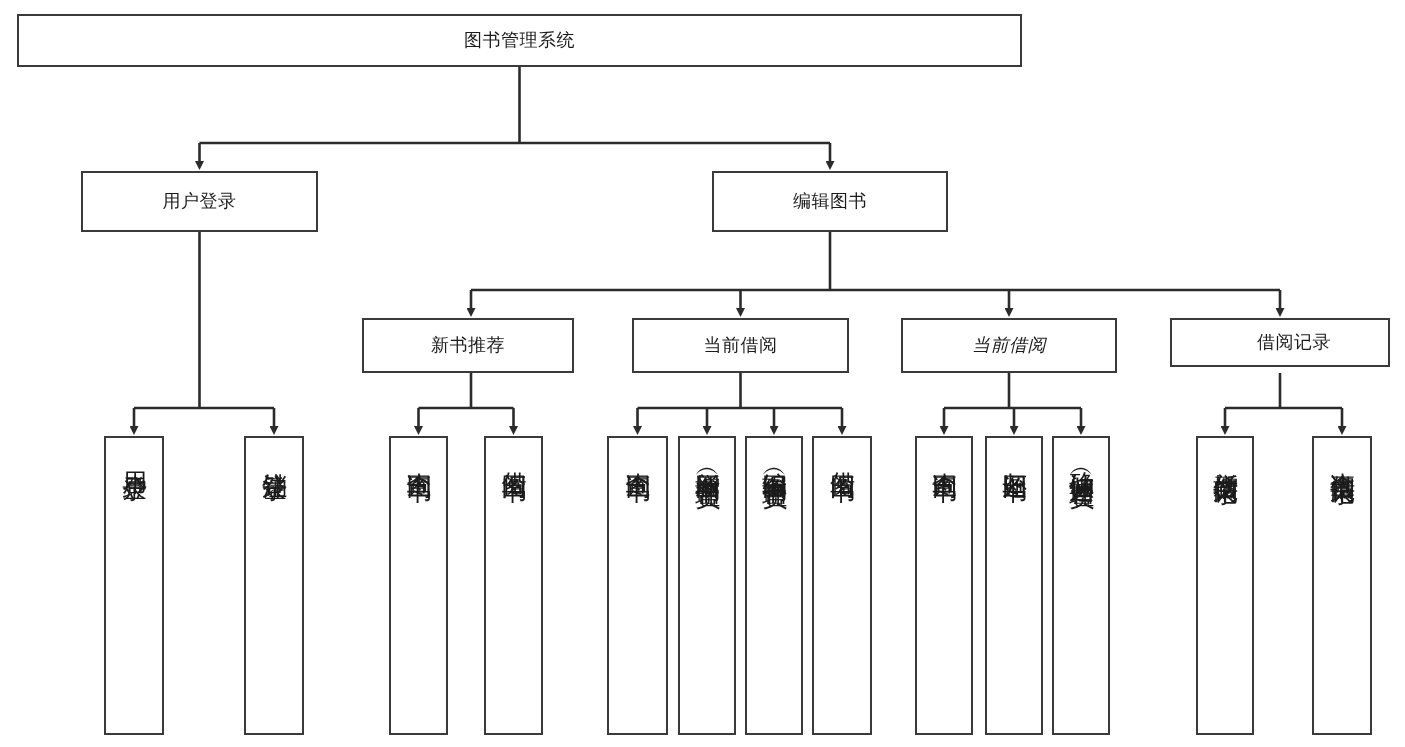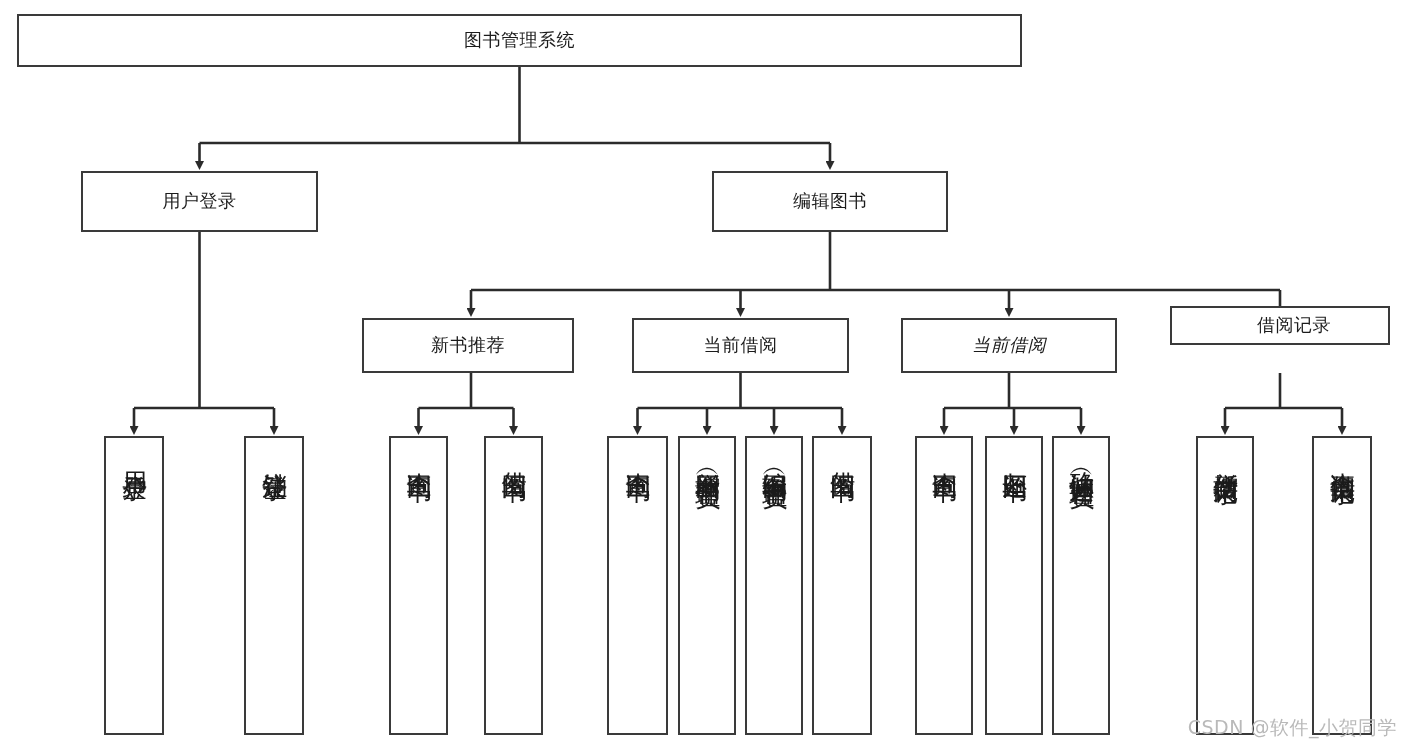--- a/index.html
+++ b/index.html
@@ -130,21 +130,21 @@
       </div>
       <div class="node horizontal" id="node-new-book-rec" style="left: 362px; top: 318px; width: 212px; height: 55px;">
         <div class="node-label">新书推荐</div>
       </div>
       <div class="node horizontal" id="node-book-borrow" style="left: 632px; top: 318px; width: 217px; height: 55px;">
         <div class="node-label">当前借阅</div>
       </div>
       <div class="node horizontal" id="node-current-borrow" style="left: 901px; top: 318px; width: 216px; height: 55px; font-style: italic;">
         <div class="node-label">当前借阅</div>
       </div>
-      <div class="node horizontal" id="node-borrow-record" style="left: 1170px; top: 306px; width: 220px; height: 39px; padding-left: 28px;">
+      <div class="node horizontal" id="node-borrow-record" style="left: 1170px; top: 318px; width: 220px; height: 49px; padding-left: 28px;">
         <div class="node-label">借阅记录</div>
       </div>
       <div class="node vertical" id="node-leaf-user-login" style="left: 104px; top: 436px; width: 60px; height: 299px;">
         <div class="node-label">用户登录</div>
       </div>
       <div class="node vertical" id="node-leaf-user-logout" style="left: 244px; top: 436px; width: 60px; height: 299px;">
         <div class="node-label">注销登录</div>
       </div>
       <div class="node vertical" id="node-leaf-query-book-a" style="left: 389px; top: 436px; width: 59px; height: 299px;">
         <div class="node-label">查询图书</div>
@@ -174,14 +174,13 @@
         <div class="node-label">确认归还（管理员）</div>
       </div>
       <div class="node vertical" id="node-leaf-add-record" style="left: 1196px; top: 436px; width: 58px; height: 299px;">
         <div class="node-label">新增借阅记录</div>
       </div>
       <div class="node vertical" id="node-leaf-query-record" style="left: 1312px; top: 436px; width: 60px; height: 299px;">
         <div class="node-label">查询借阅记录</div>
       </div>
     </div>
 
-  <div class="watermark">CSDN @软件_小贺同学</div>
 </div>
 
 </body></html>

